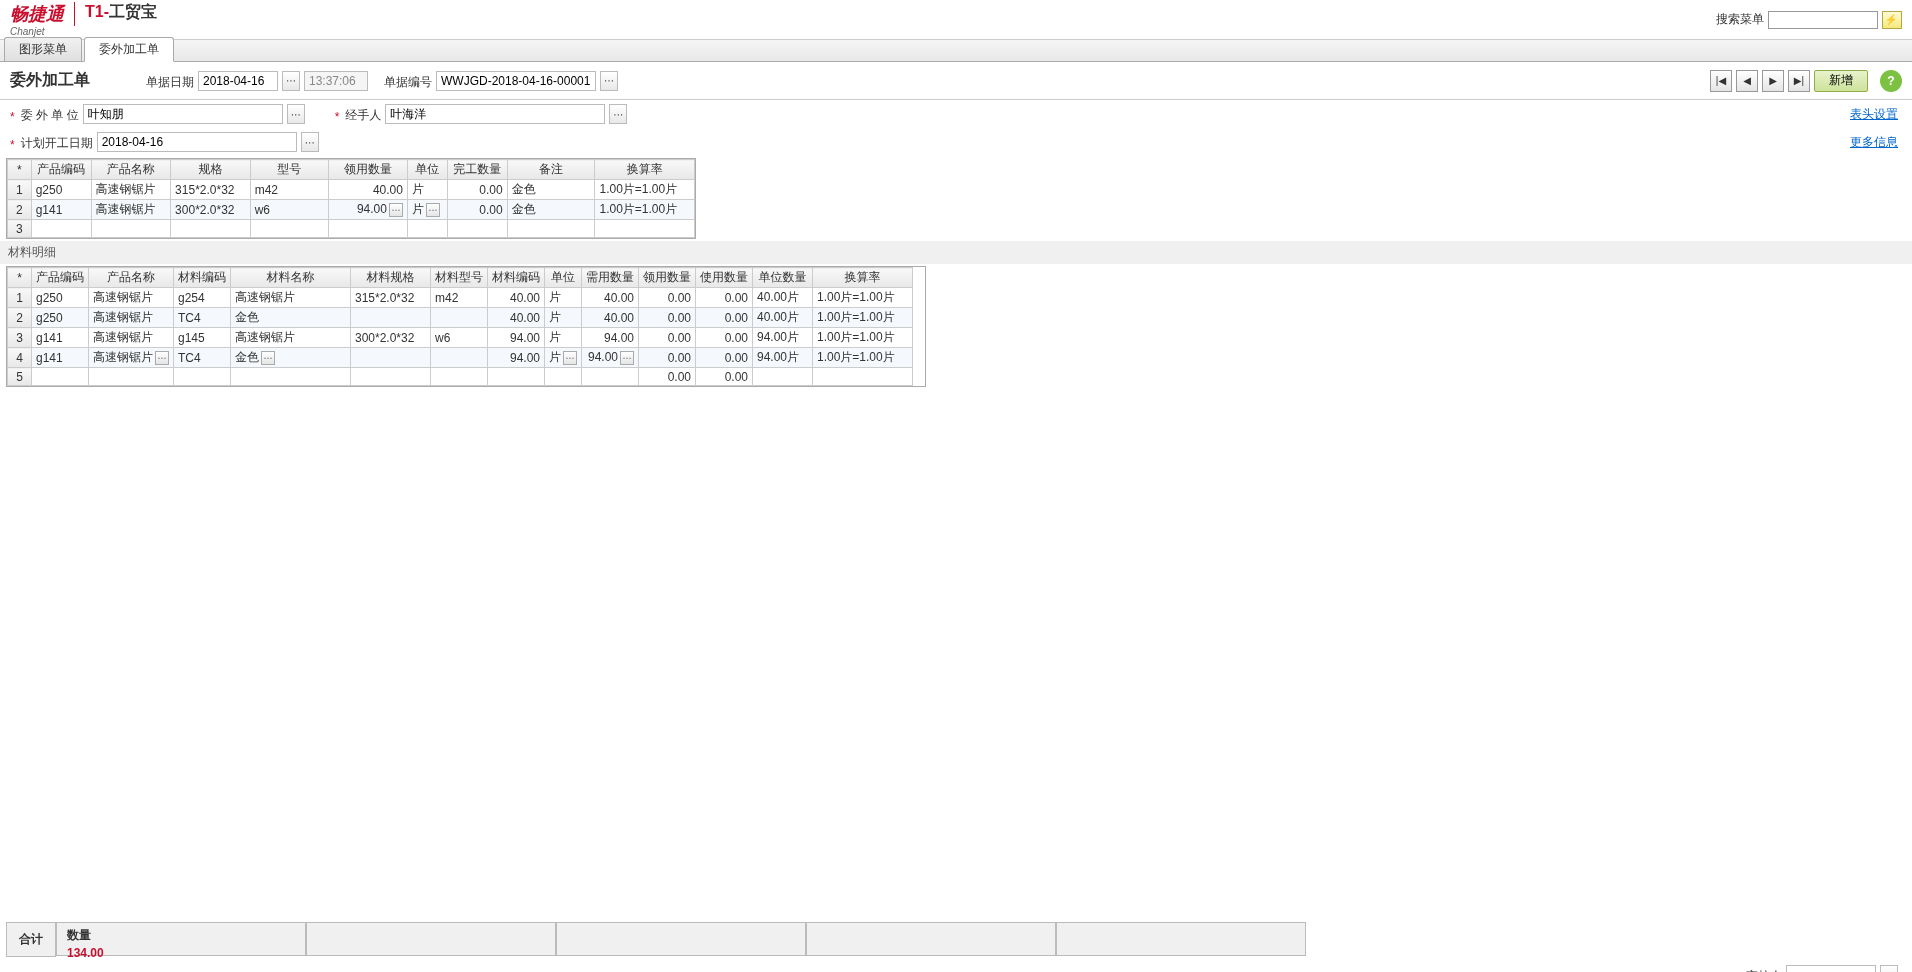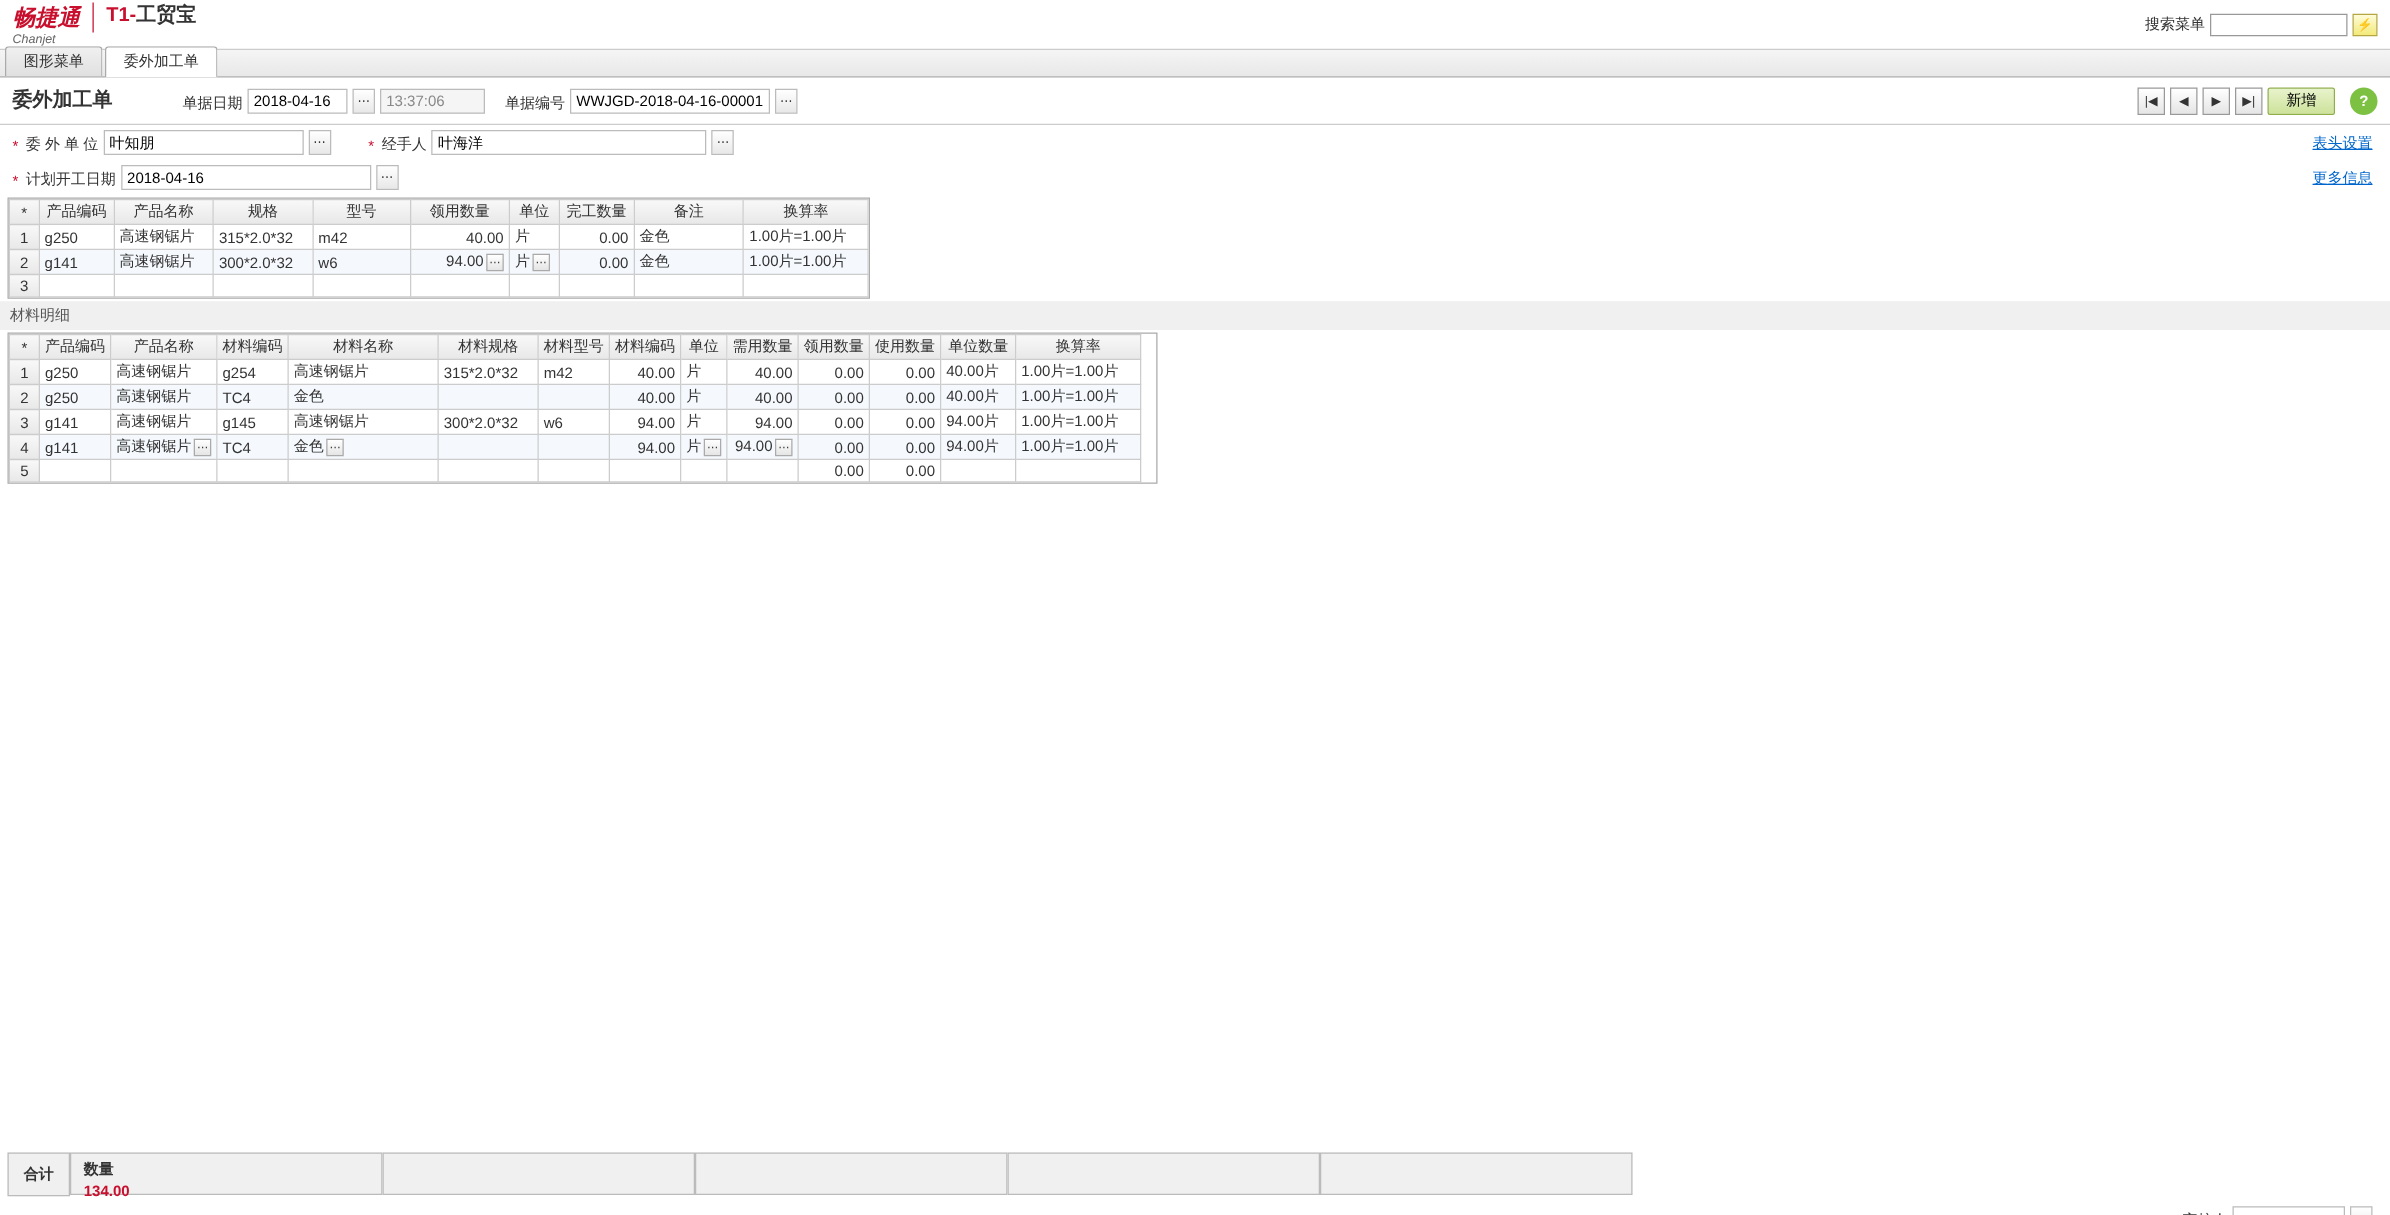--- a/index.html
+++ b/index.html
@@ -80,42 +80,42 @@
   <div class="tab">图形菜单</div>
   <div class="tab active">委外加工单</div>
 </div>
 
 <div class="title-bar">
   <div class="page-title">委外加工单</div>
   <div class="field-group">
     <span class="field-label">单据日期</span>
     <input class="text-input" style="width: 80px;" value="2018-04-16">
     <div class="lookup-btn">⋯</div>
-    <input class="text-input readonly" style="width: 84px;" readonly="" value="13:37:06">
+    <input class="text-input readonly" style="width: 64px;" readonly="" value="13:37:06">
   </div>
   <div class="field-group">
     <span class="field-label">单据编号</span>
     <input class="text-input" style="width: 160px;" value="WWJGD-2018-04-16-00001">
     <div class="lookup-btn">⋯</div>
   </div>
   <div class="nav-buttons">
     <div class="nav-btn">|◀</div>
     <div class="nav-btn">◀</div>
     <div class="nav-btn">▶</div>
     <div class="nav-btn">▶|</div>
     <button class="new-btn">新增</button>
     <div class="help-btn">?</div>
   </div>
 </div>
 
 <div class="form-row">
   <div class="field-group">
     <span class="req">*</span>
     <span class="field-label">委 外 单 位</span>
-    <input class="text-input" style="width: 160px;" value="叶知朋">
+    <input class="text-input" style="width: 200px;" value="叶知朋">
     <div class="lookup-btn">⋯</div>
   </div>
   <div class="field-group">
     <span class="req">*</span>
     <span class="field-label">经手人</span>
     <input class="text-input" style="width: 220px;" value="叶海洋">
     <div class="lookup-btn">⋯</div>
   </div>
   <div class="link-area">
     <a>表头设置</a>

